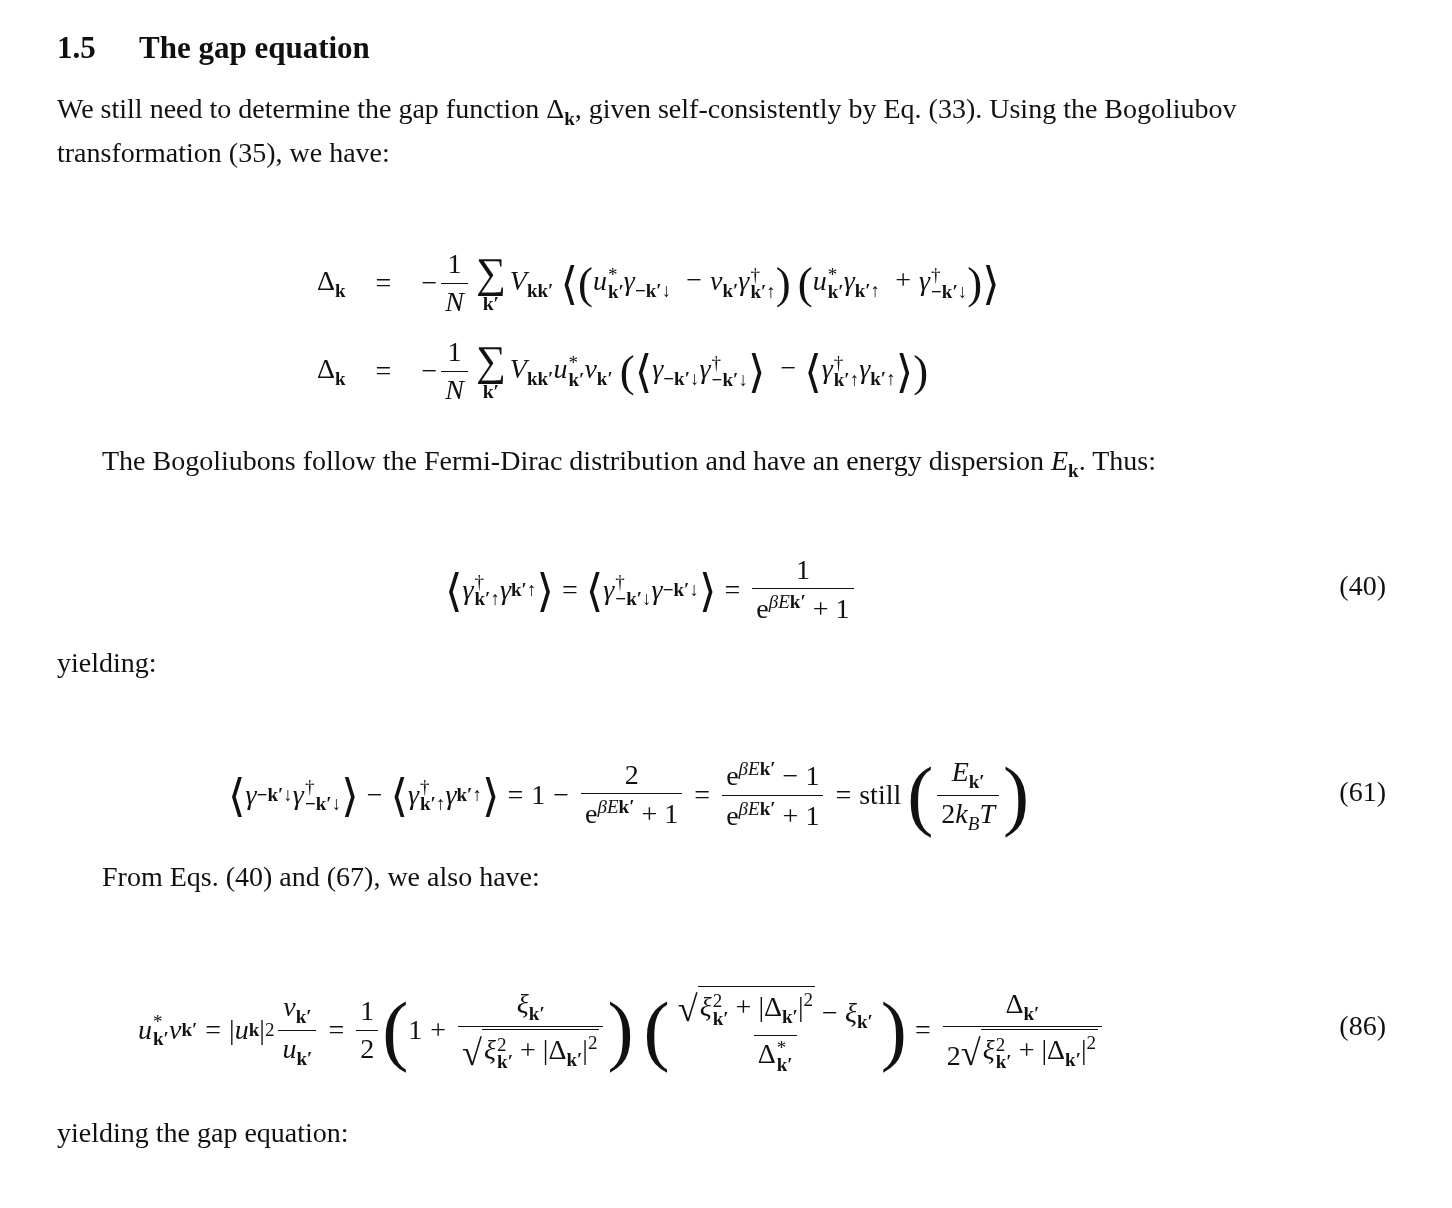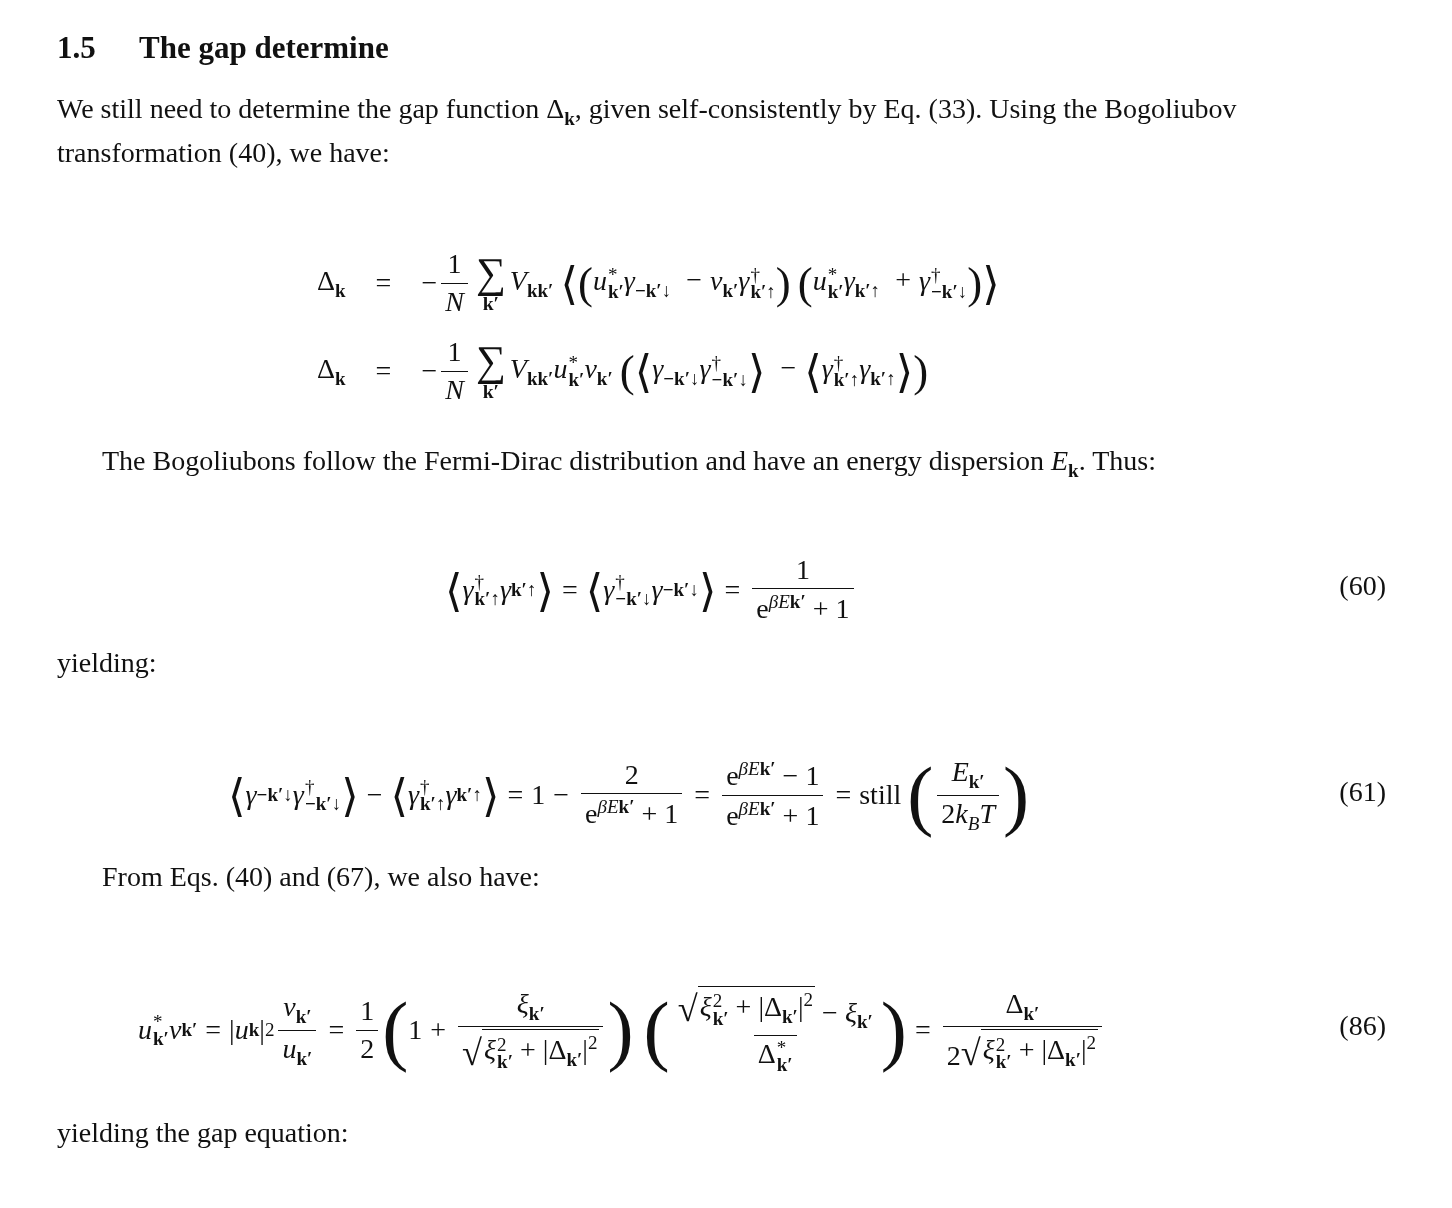--- a/index.html
+++ b/index.html
@@ -31,27 +31,27 @@
   .op { margin: 0 8px; }
   .sqrt { display: inline-flex; align-items: flex-end; }
   .sqrt .rad { font-size: 1.3em; line-height: 1; }
   .sqrt .body { border-top: 1.5px solid #111; padding: 2px 2px 0 2px; }
   .angle { font-size: 1.6em; font-weight: 200; vertical-align: middle; }
 </style>
 </head>
 <body>
 
 <div class="abs sec-title" style="left:57px; top:30px;">
-  <span class="sec-num">1.5</span><span>The gap determine</span>
+  <span class="sec-num">1.5</span><span>The gap equation</span>
 </div>
 
 <div class="abs para" style="left:57px; top:91px;">
   <span>We still need to determine the gap function Δ</span><span class="sub b">k</span><span>, given self-consistently by Eq. (33). Using the Bogoliubov</span>
 </div>
-<div class="abs para" style="left:57px; top:135px;">transformation (40), we have:</div>
+<div class="abs para" style="left:57px; top:135px;">transformation (35), we have:</div>
 
 <div class="abs" style="left:317px; top:238px; height:90px; display:flex; align-items:center;">
   <span><span>Δ</span><span class="sub b">k</span></span>
   <span style="margin:0 30px;">=</span>
   <span>−</span>
   <span class="frac">
       <span class="num">1</span>
       <span class="den m">N</span>
     </span>
   <span class="sum">
@@ -130,21 +130,21 @@
     </span>
     <span class="m">γ</span>
     <span class="sub b">−k′↓</span>
     <span class="angle">⟩</span>
   <span class="op">=</span>
   <span class="frac">
     <span class="num">1</span>
     <span class="den">e<span class="sup m">βE<span class="b">k′</span></span> + 1</span>
   </span>
 </div>
-<div class="eqnum" style="top:570px;">(60)</div>
+<div class="eqnum" style="top:570px;">(40)</div>
 
 <div class="abs para" style="left:57px; top:645px;">yielding:</div>
 
 <div class="abs" style="left:228px; top:752px; height:86px; display:flex; align-items:center;">
   <span class="angle">⟨</span>
     <span class="m">γ</span>
     <span class="sub b">−k′↓</span>
     <span class="m">γ</span>
     <span class="ss">
       <span class="s-up">†</span>

